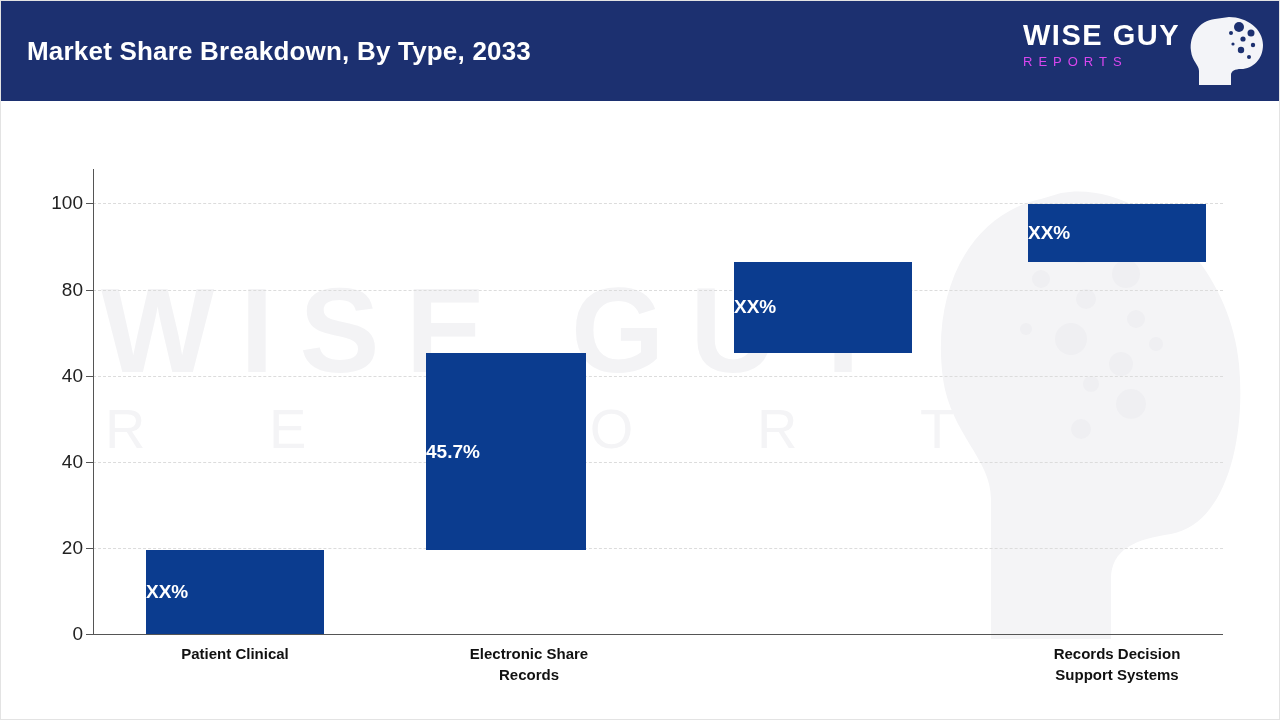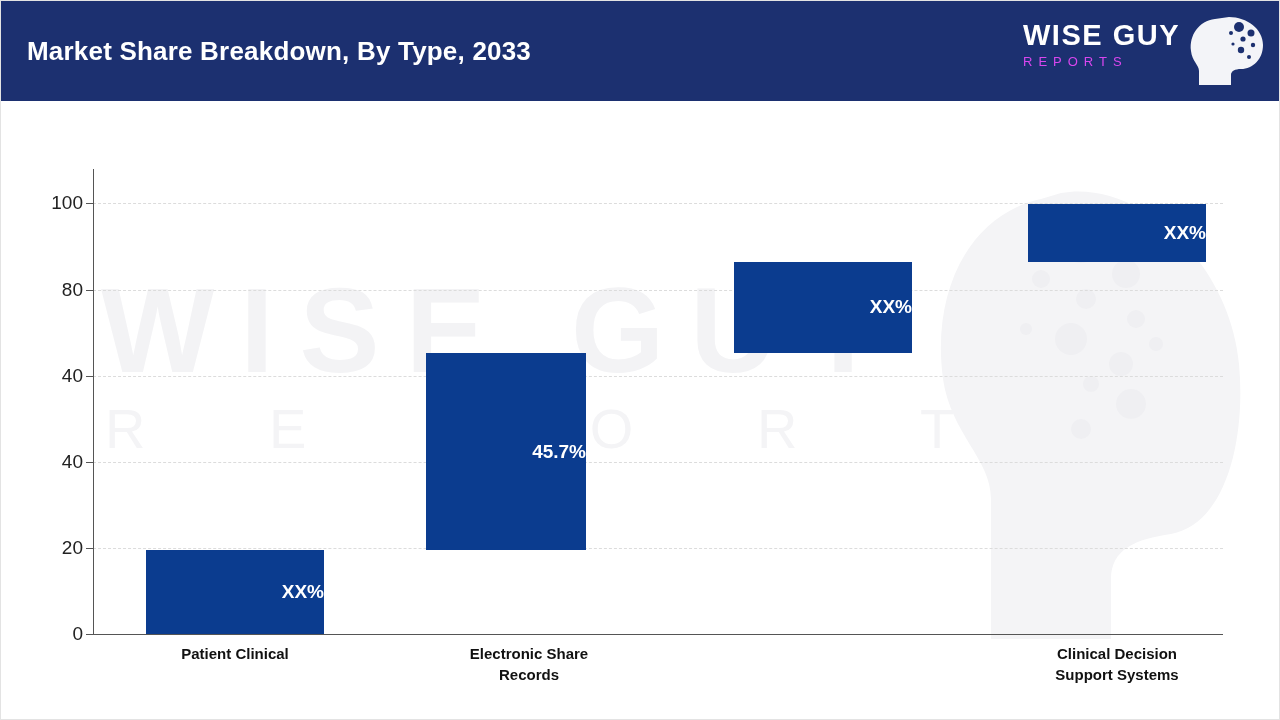--- a/index.html
+++ b/index.html
@@ -172,21 +172,21 @@
     width: 7px;
     height: 0;
     border-top: 1.5px solid #555555;
   }
 
   .bar {
     position: absolute;
     background: #0b3c8f;
     display: flex;
     align-items: center;
-    justify-content: flex-end;
+    justify-content: flex-start;
   }
   .bar-label {
     color: #ffffff;
     font-size: 19px;
     font-weight: bold;
     white-space: nowrap;
   }
   .cat-label {
     position: absolute;
     text-align: center;
@@ -292,19 +292,19 @@
         <div>Patient Clinical</div>
       </div>
 
       <div class="cat-label" style="left:347px; width:178px; top:474px;">
         <div>Electronic Share</div>
         <div>Records</div>
       </div>
 
 
       <div class="cat-label" style="left:928px; width:192px; top:474px;">
-        <div>Clinical Decision</div>
+        <div>Records Decision</div>
         <div>Support Systems</div>
       </div>
 
     </div>
   </div>
 </div>
 
 </body></html>

